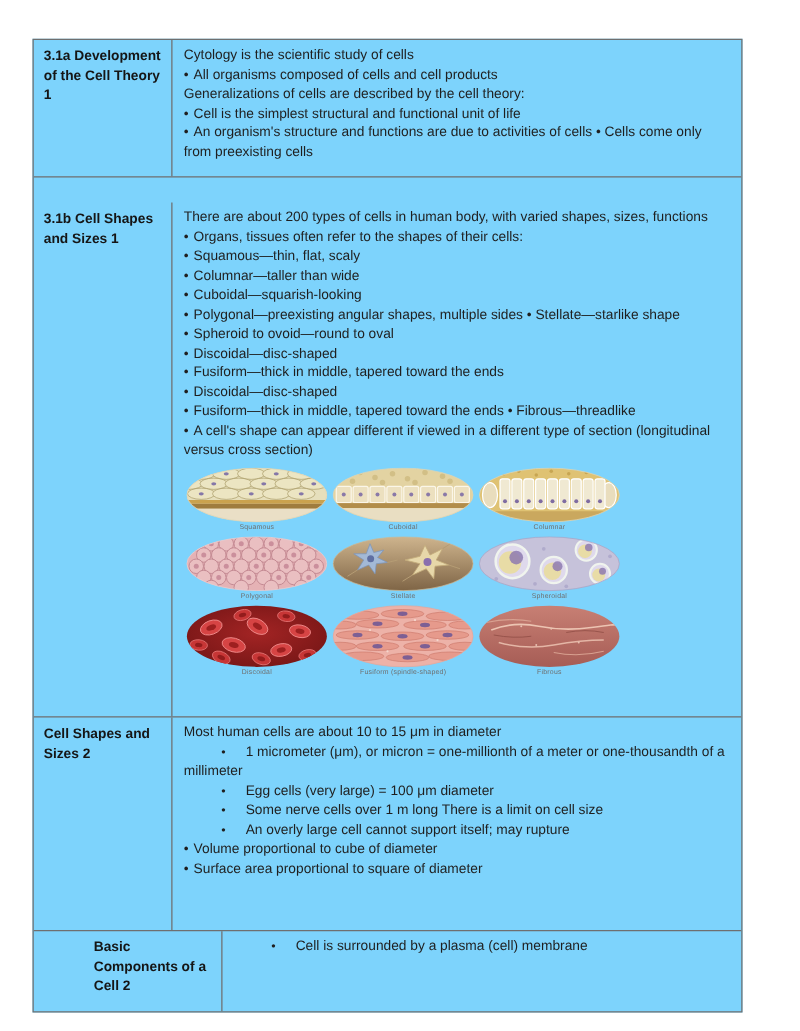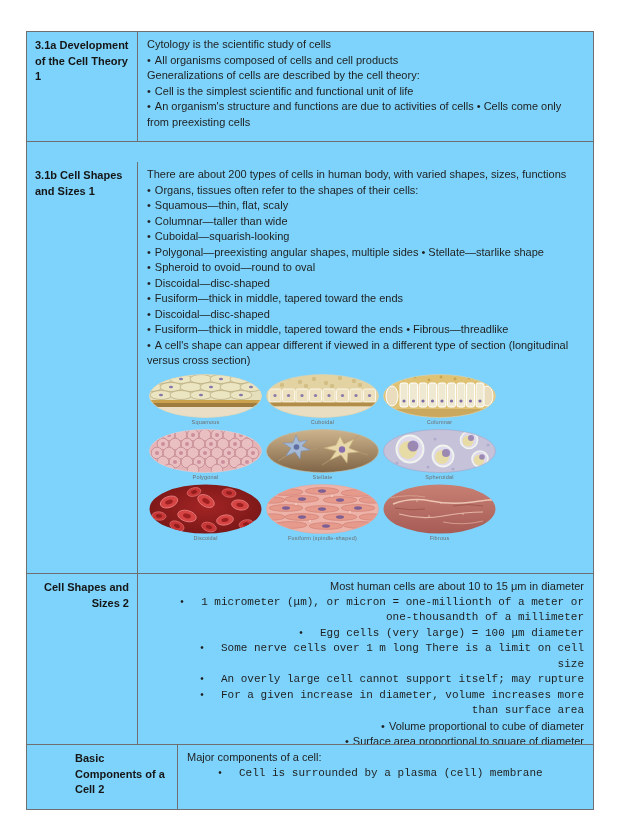--- a/index.html
+++ b/index.html
@@ -7,34 +7,34 @@
     width:640px; height:825px; background:#ffffff;
     font-family:"Liberation Sans", sans-serif;
     color:#1f1f1f; position:relative;
   }
   .doc-table {
     position:absolute; left:26px; top:31px; width:568px;
     border:1px solid #6f6f6f; background:#7dd3fc; box-sizing:border-box;
   }
   .trow { display:flex; border-bottom:1px solid #6f6f6f; box-sizing:border-box; }
   .trow:last-child { border-bottom:none; }
-  .r1 { height:110px; } .r2 { height:412px;margin-top:20px; } .r3 { height:171px;text-align:right; } .r4 { height:64px;margin-left:40px; }
+  .r1 { height:110px; } .r2 { height:412px;margin-top:20px; } .r3 { height:171px; } .r4 { height:64px;margin-left:40px; }
   .hcell {
     flex:0 0 111px; width:111px; border-right:1px solid #6f6f6f;
     padding:6px 8px 6px 8px; box-sizing:border-box;
     font-weight:bold; font-size:11px; line-height:15.5px; color:#151515;
     overflow:hidden;
   }
   .ccell {
     flex:1; padding:5px 9px 5px 9px; box-sizing:border-box;
     font-size:11px; line-height:15.5px; overflow:hidden;
   }
   .para { margin:0; }
   .pb .b { margin-right:4px; }
-  .pi { text-indent:30px;font-family:Liberation Mono, monospace; }
+  .pi { text-indent:30px; }
   .pi .b { margin-right:16px; font-size:10px; }
   .figgrid {
     margin-top:5px; display:grid;
     grid-template-columns:117px 117px 117px;
     row-gap:3px;
   }
   .fig { text-align:center; }
   .fig svg { display:block; margin:0 auto; }
   .figlabel {
     font-size:5.5px; line-height:7px; color:#6e6e6e; margin-top:1px;
@@ -45,21 +45,21 @@
 <body>
 
 <div class="doc-table">
 
   <div class="trow r1">
     <div class="hcell">3.1a Development of the Cell Theory 1</div>
     <div class="ccell">
       <div class="para">Cytology is the scientific study of cells</div>
       <div class="para pb"><span class="b">•</span><span>All organisms composed of cells and cell products</span></div>
       <div class="para">Generalizations of cells are described by the cell theory:</div>
-      <div class="para pb"><span class="b">•</span><span>Cell is the simplest scientific and functional unit of life</span></div>
+      <div class="para pb"><span class="b">•</span><span>Cell is the simplest structural and functional unit of life</span></div>
       <div class="para pb"><span class="b">•</span><span>An organism's structure and functions are due to activities of cells • Cells come only from preexisting cells</span></div>
     </div>
   </div>
 
   <div class="trow r2">
     <div class="hcell">3.1b Cell Shapes and Sizes 1</div>
     <div class="ccell">
       <div class="para">There are about 200 types of cells in human body, with varied shapes, sizes, functions</div>
       <div class="para pb"><span class="b">•</span><span>Organs, tissues often refer to the shapes of their cells:</span></div>
       <div class="para pb"><span class="b">•</span><span>Squamous—thin, flat, scaly</span></div>
@@ -505,27 +505,25 @@
   </div>
 
   <div class="trow r3">
     <div class="hcell">Cell Shapes and Sizes 2</div>
     <div class="ccell">
       <div class="para">Most human cells are about 10 to 15 μm in diameter</div>
       <div class="para pi"><span class="b">•</span><span>1 micrometer (μm), or micron = one-millionth of a meter or one-thousandth of a millimeter</span></div>
       <div class="para pi"><span class="b">•</span><span>Egg cells (very large) = 100 μm diameter</span></div>
       <div class="para pi"><span class="b">•</span><span>Some nerve cells over 1 m long There is a limit on cell size</span></div>
       <div class="para pi"><span class="b">•</span><span>An overly large cell cannot support itself; may rupture</span></div>
-      <div class="para pi"><span class="b">•</span><span>For a given increase in diameter, volume increases more than surface area</span></div>
       <div class="para pb"><span class="b">•</span><span>Volume proportional to cube of diameter</span></div>
       <div class="para pb"><span class="b">•</span><span>Surface area proportional to square of diameter</span></div>
     </div>
   </div>
 
   <div class="trow r4">
     <div class="hcell">Basic Components of a Cell 2</div>
     <div class="ccell">
-      <div class="para">Major components of a cell:</div>
       <div class="para pi"><span class="b">•</span><span>Cell is surrounded by a plasma (cell) membrane</span></div>
     </div>
   </div>
 
 </div>
 
 </body></html>

